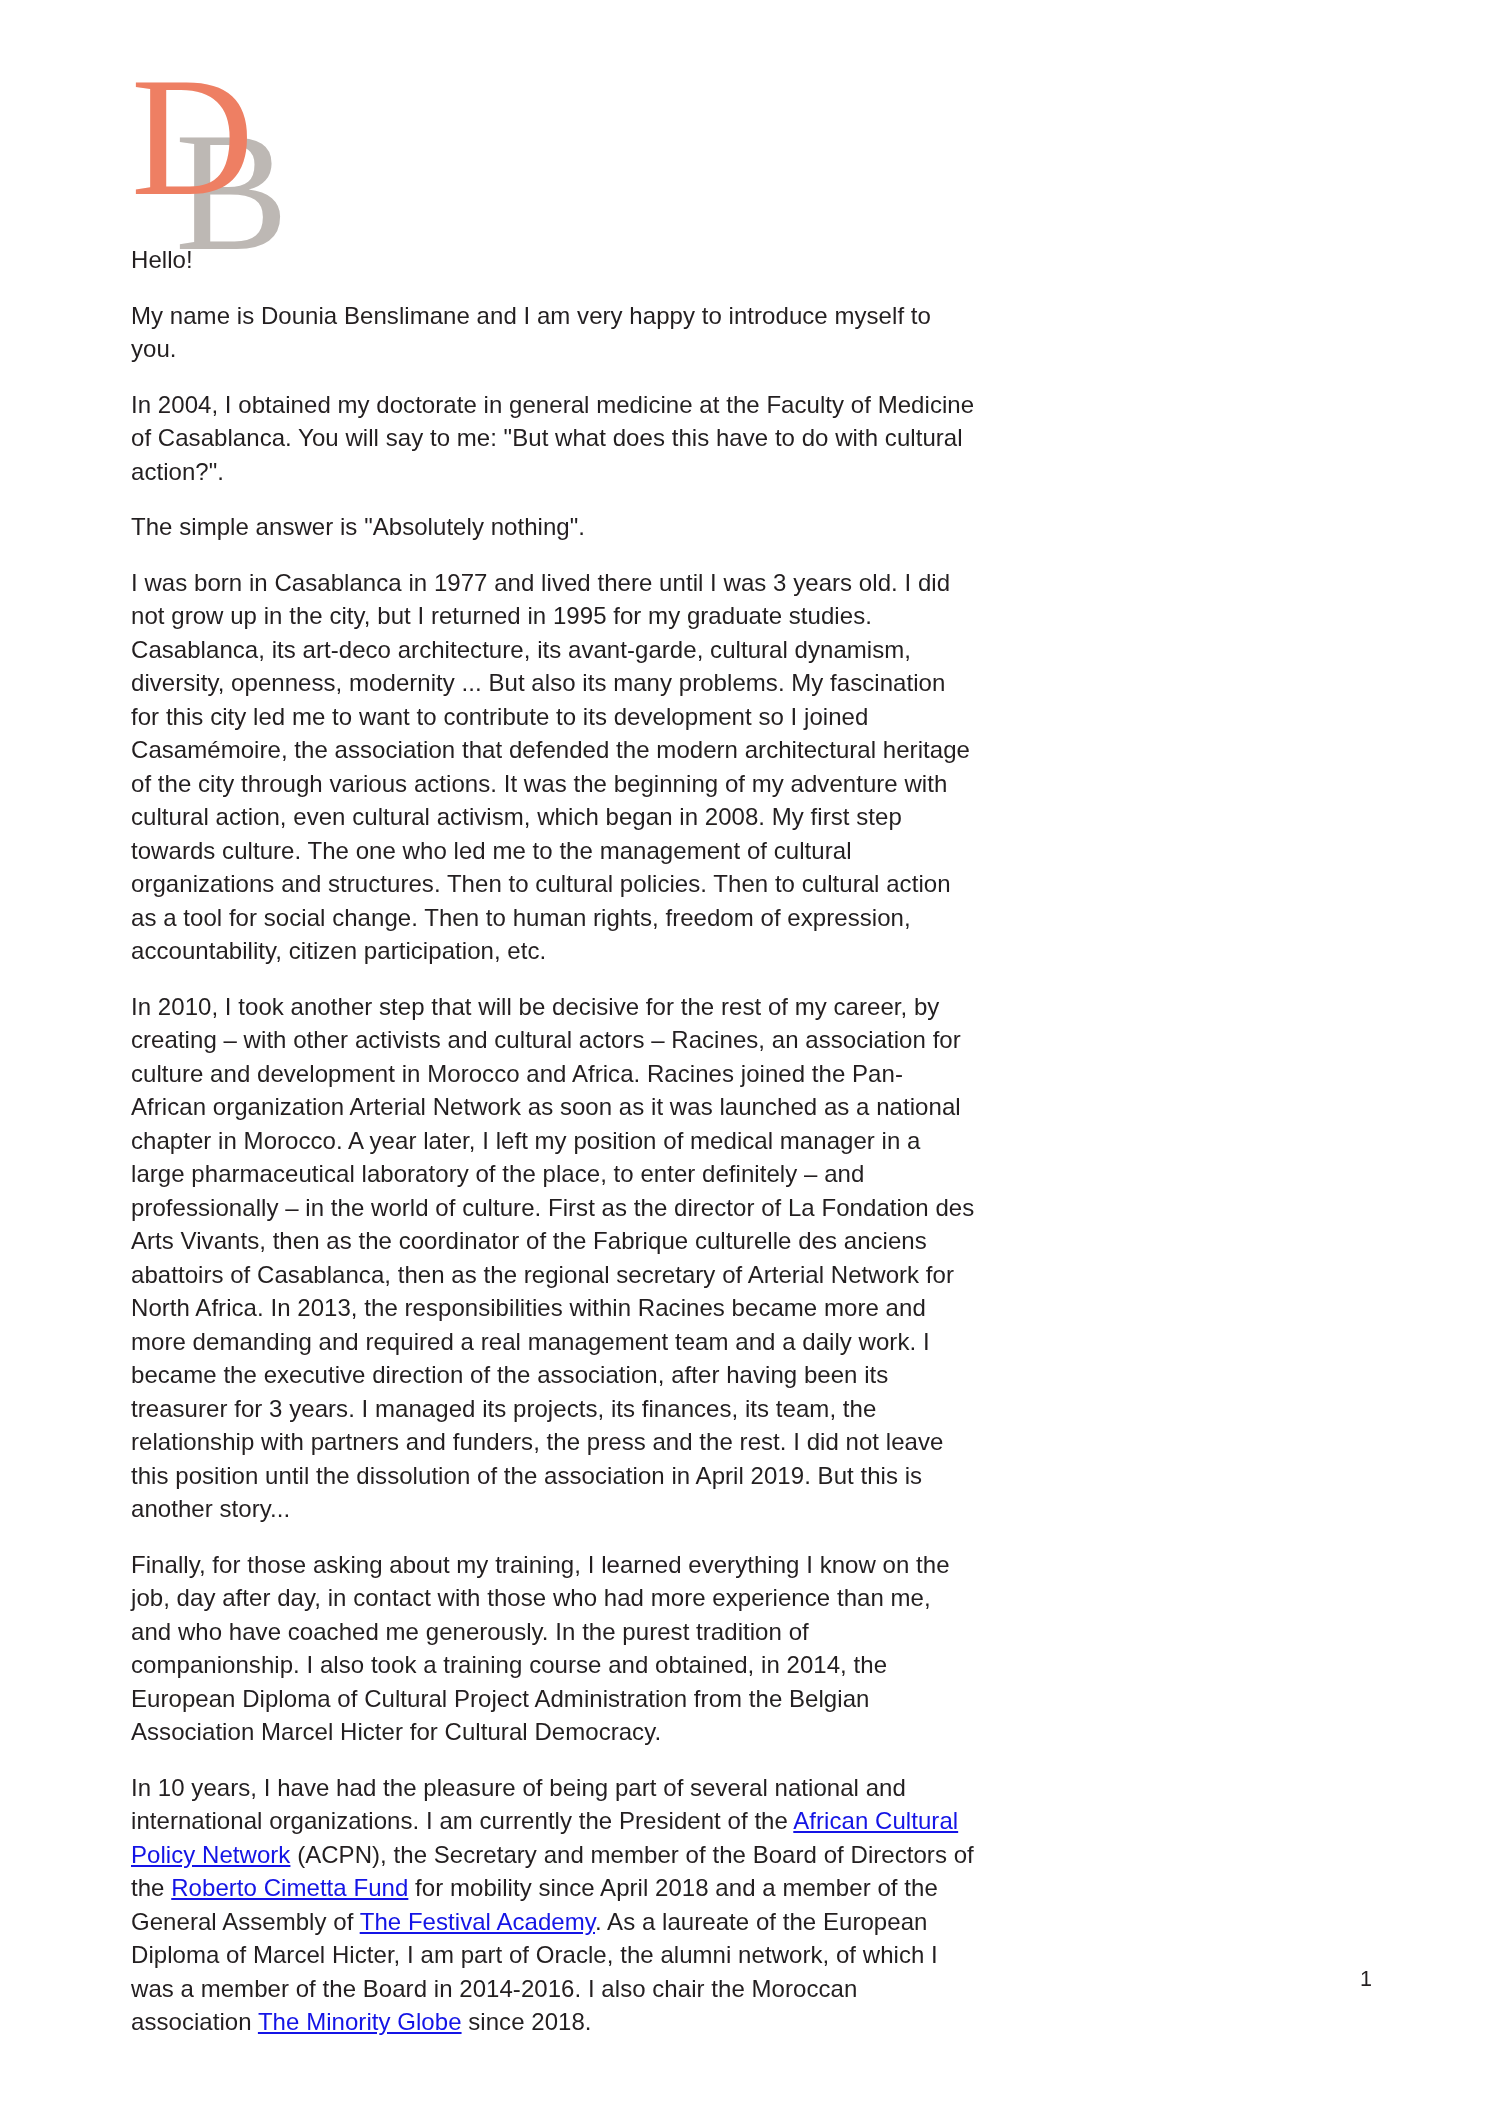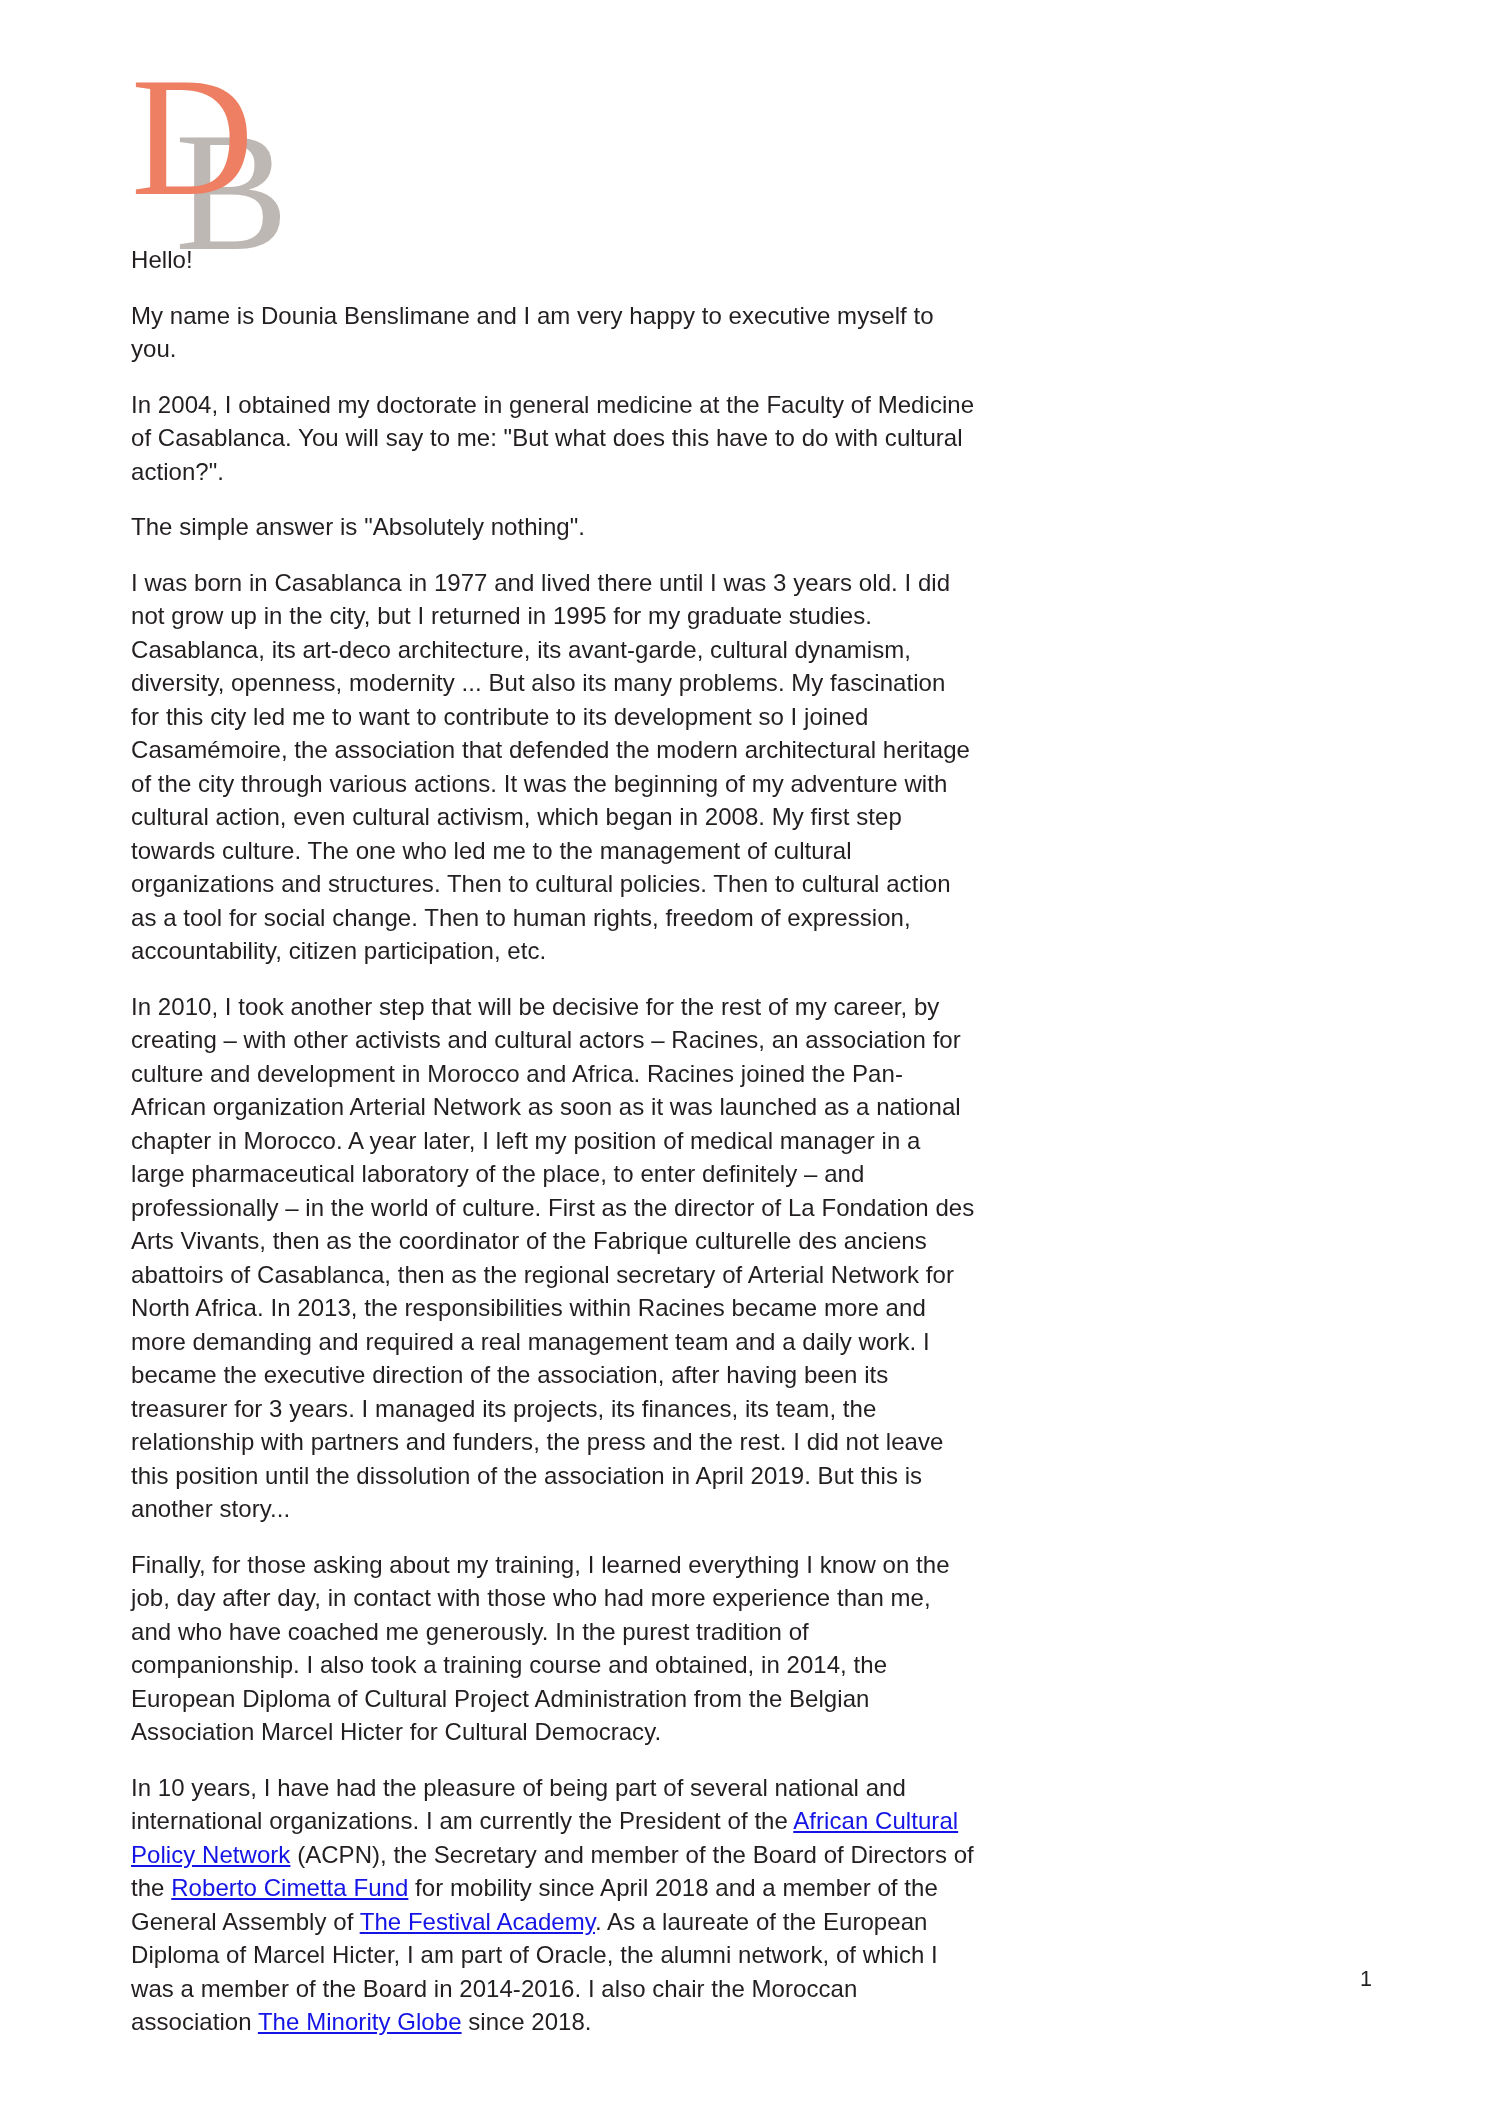--- a/index.html
+++ b/index.html
@@ -97,21 +97,21 @@
   <div class="logo-block">
     <span class="logo-letter logo-b">B</span>
     <span class="logo-letter logo-d">D</span>
   </div>
 
   <div class="content">
 
     <p class="para">Hello!</p>
 
 
-    <p class="para">My name is Dounia Benslimane and I am very happy to executive myself to you.</p>
+    <p class="para">My name is Dounia Benslimane and I am very happy to introduce myself to you.</p>
 
     <p class="para">In 2004, I obtained my doctorate in general medicine at the Faculty of Medicine of Casablanca. You will say to me: "But what does this have to do with cultural action?".</p>
 
     <p class="para">The simple answer is "Absolutely nothing".</p>
 
     <p class="para">I was born in Casablanca in 1977 and lived there until I was 3 years old. I did not grow up in the city, but I returned in 1995 for my graduate studies. Casablanca, its art-deco architecture, its avant-garde, cultural dynamism, diversity, openness, modernity ... But also its many problems. My fascination for this city led me to want to contribute to its development so I joined Casamémoire, the association that defended the modern architectural heritage of the city through various actions. It was the beginning of my adventure with cultural action, even cultural activism, which began in 2008. My first step towards culture. The one who led me to the management of cultural organizations and structures. Then to cultural policies. Then to cultural action as a tool for social change. Then to human rights, freedom of expression, accountability, citizen participation, etc.</p>
 
     <p class="para">In 2010, I took another step that will be decisive for the rest of my career, by creating – with other activists and cultural actors – Racines, an association for culture and development in Morocco and Africa. Racines joined the Pan-African organization Arterial Network as soon as it was launched as a national chapter in Morocco. A year later, I left my position of medical manager in a large pharmaceutical laboratory of the place, to enter definitely – and professionally – in the world of culture. First as the director of La Fondation des Arts Vivants, then as the coordinator of the Fabrique culturelle des anciens abattoirs of Casablanca, then as the regional secretary of Arterial Network for North Africa. In 2013, the responsibilities within Racines became more and more demanding and required a real management team and a daily work. I became the executive direction of the association, after having been its treasurer for 3 years. I managed its projects, its finances, its team, the relationship with partners and funders, the press and the rest. I did not leave this position until the dissolution of the association in April 2019. But this is another story...</p>
 
     <p class="para">Finally, for those asking about my training, I learned everything I know on the job, day after day, in contact with those who had more experience than me, and who have coached me generously. In the purest tradition of companionship. I also took a training course and obtained, in 2014, the European Diploma of Cultural Project Administration from the Belgian Association Marcel Hicter for Cultural Democracy.</p>

